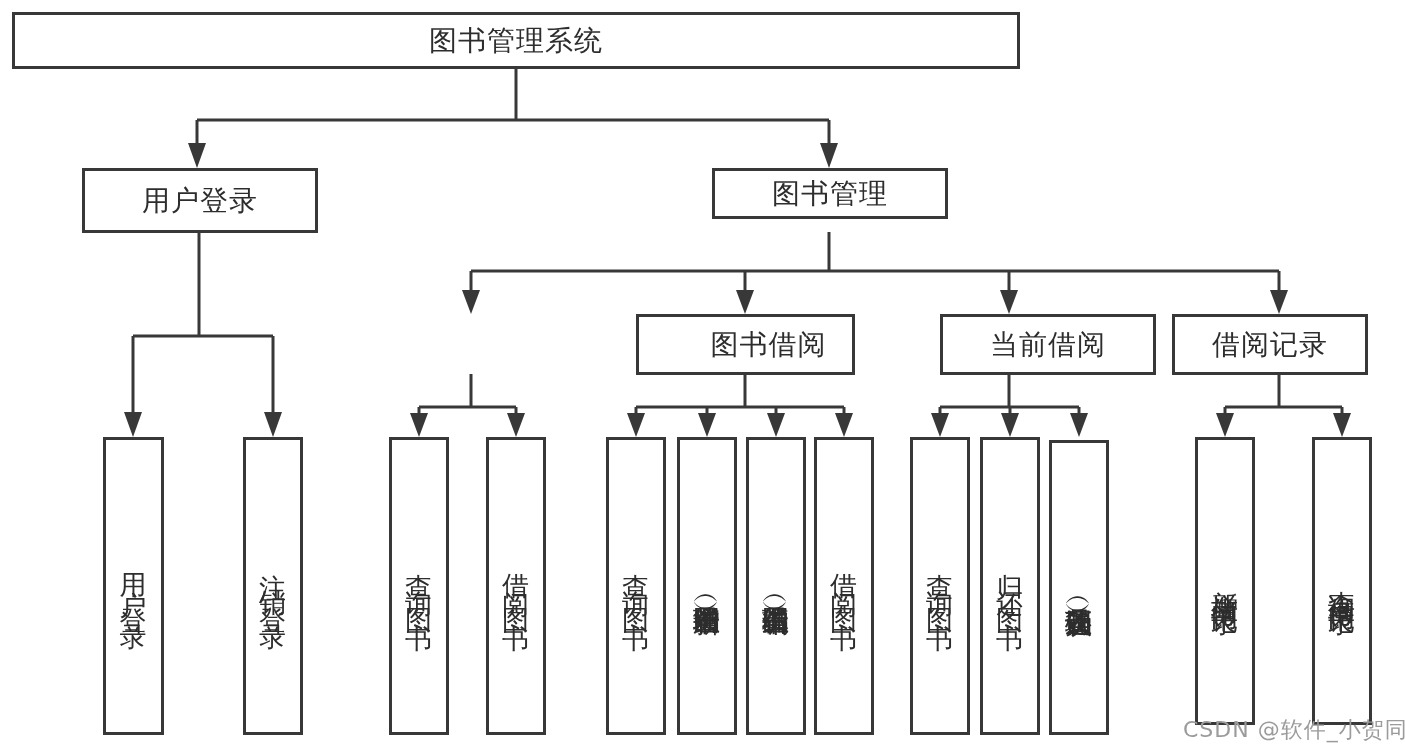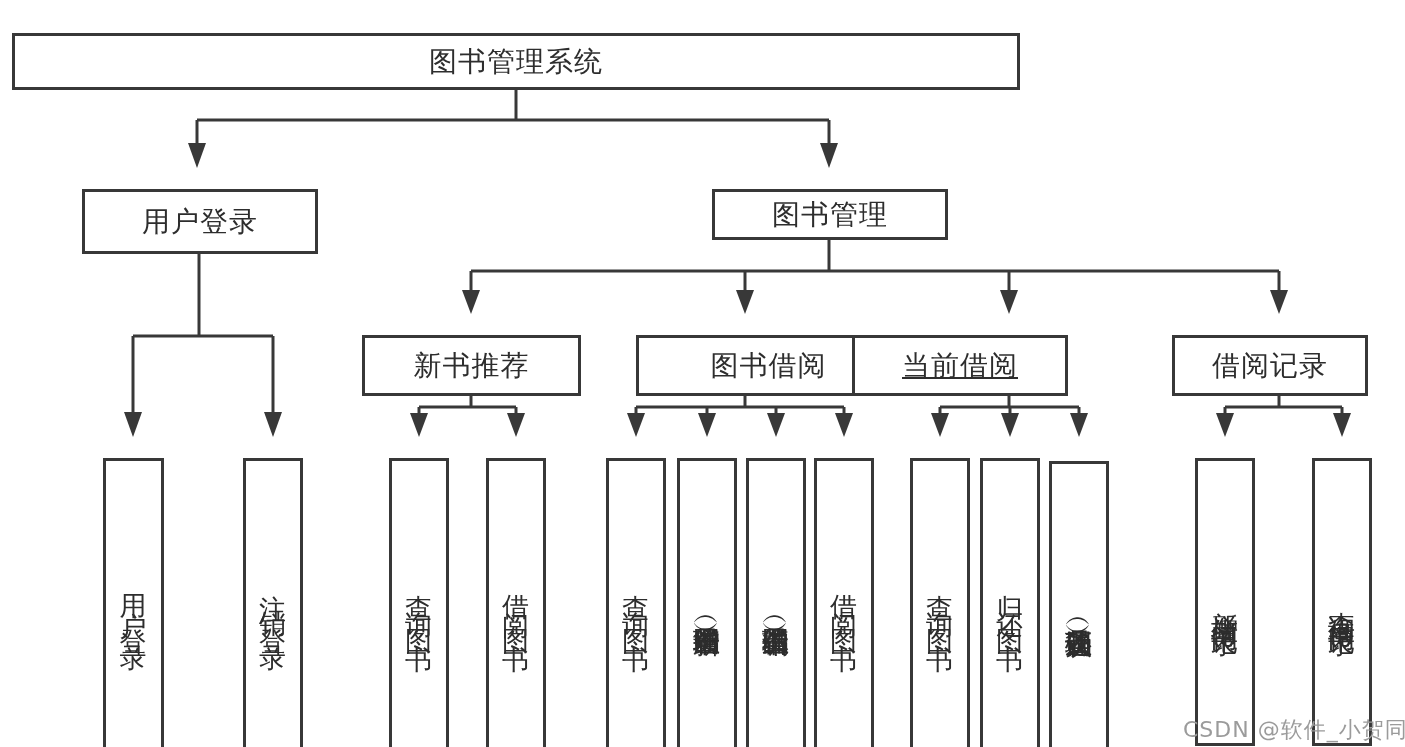--- a/index.html
+++ b/index.html
@@ -22,21 +22,20 @@
   .c-line{stroke:var(--line);stroke-width:3;fill:none;}
   .c-arrow{fill:var(--line);stroke:none;}
   .box{
     position:absolute;
     box-sizing:border-box;
     background:var(--box-bg);
     border:3px solid var(--line);
     display:flex;
     align-items:center;
     justify-content:center;
-    margin-top:21px;
   }
   .h-label{
     font-size:28px;
     letter-spacing:1px;
     white-space:nowrap;
   }
   .v-label{
     writing-mode:vertical-rl;
     text-orientation:mixed;
     font-size:27px;
@@ -124,27 +123,24 @@
     <span class="h-label">图书管理系统</span>
   </div>
 
   <div class="box" style="left:82px;top:168px;width:236px;height:65px;">
     <span class="h-label">用户登录</span>
   </div>
   <div class="box" style="left:712px;top:168px;width:236px;height:51px;">
     <span class="h-label">图书管理</span>
   </div>
 
-  <div class="box" style="left:362px;top:314px;width:219px;height:61px;">
-    <span class="h-label">新书推荐</span>
-  </div>
   <div class="box" style="left:636px;top:314px;width:219px;height:61px;padding-left:46px;">
     <span class="h-label">图书借阅</span>
   </div>
-  <div class="box" style="left:852px;top:314px;width:216px;height:61px;text-decoration:underline;">
+  <div class="box" style="left:940px;top:314px;width:216px;height:61px;">
     <span class="h-label">当前借阅</span>
   </div>
   <div class="box" style="left:1172px;top:314px;width:196px;height:61px;">
     <span class="h-label">借阅记录</span>
   </div>
 
   <div class="box" style="left:103px;top:437px;width:61px;height:298px;">
     <span class="v-label" style="letter-spacing: 17px;">用户登录</span>
   </div>
   <div class="box" style="left:243px;top:437px;width:60px;height:298px;">

